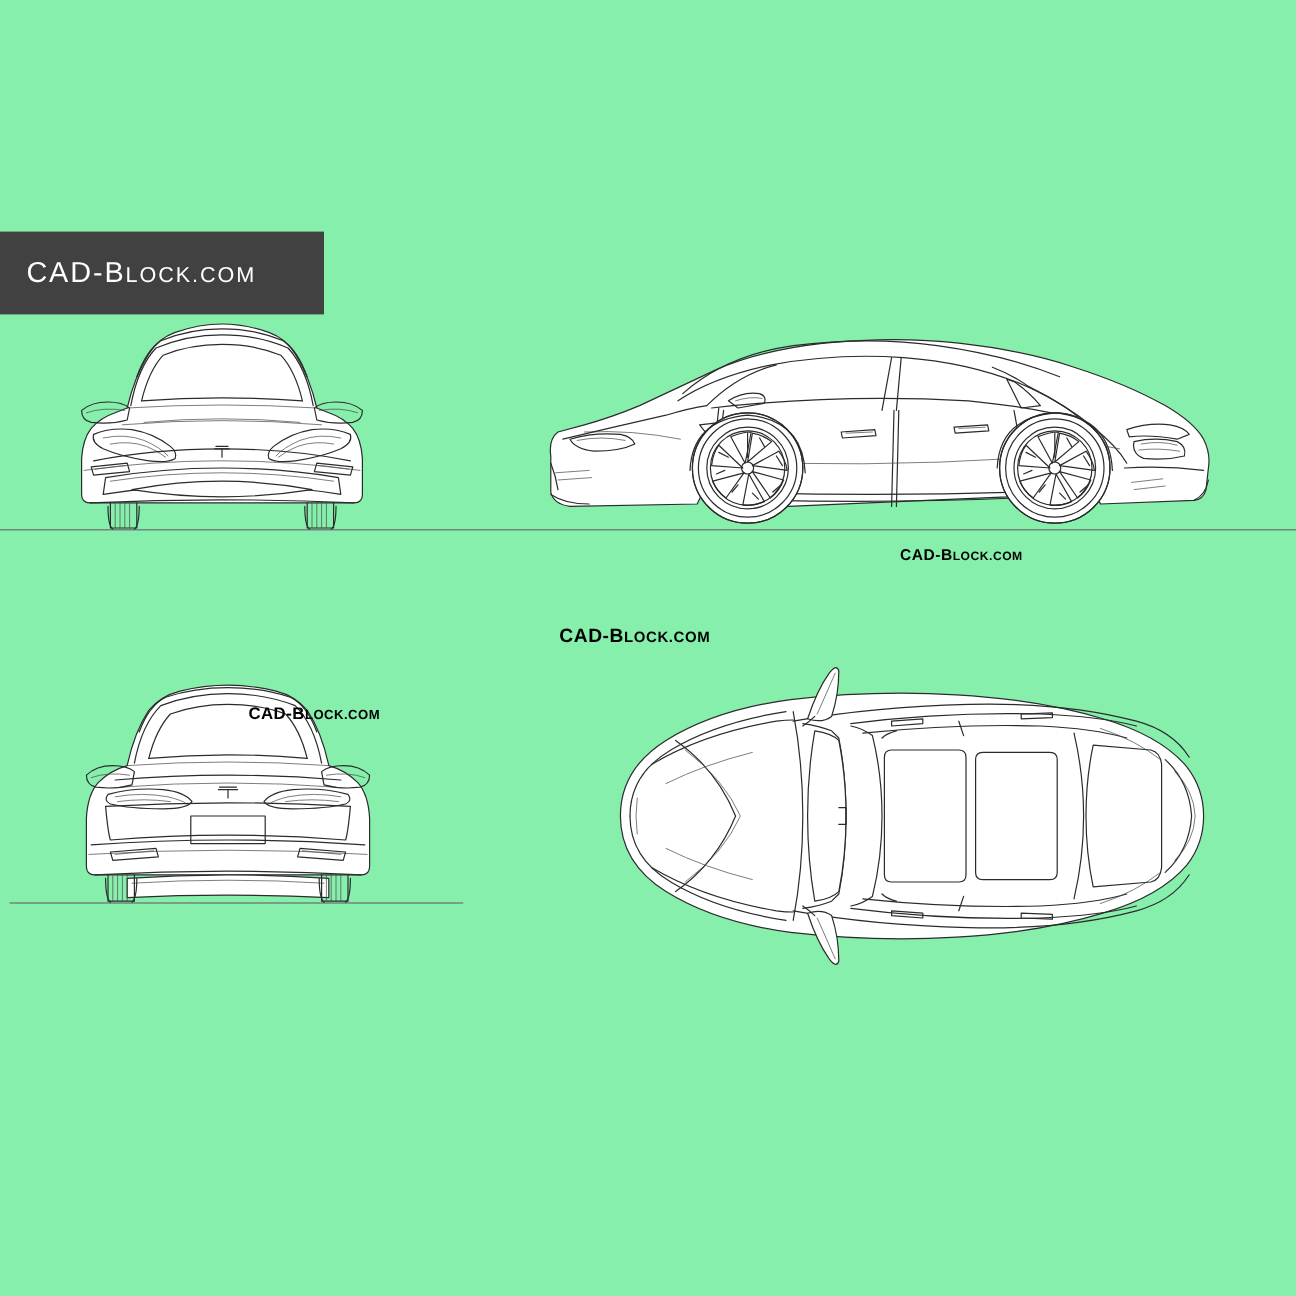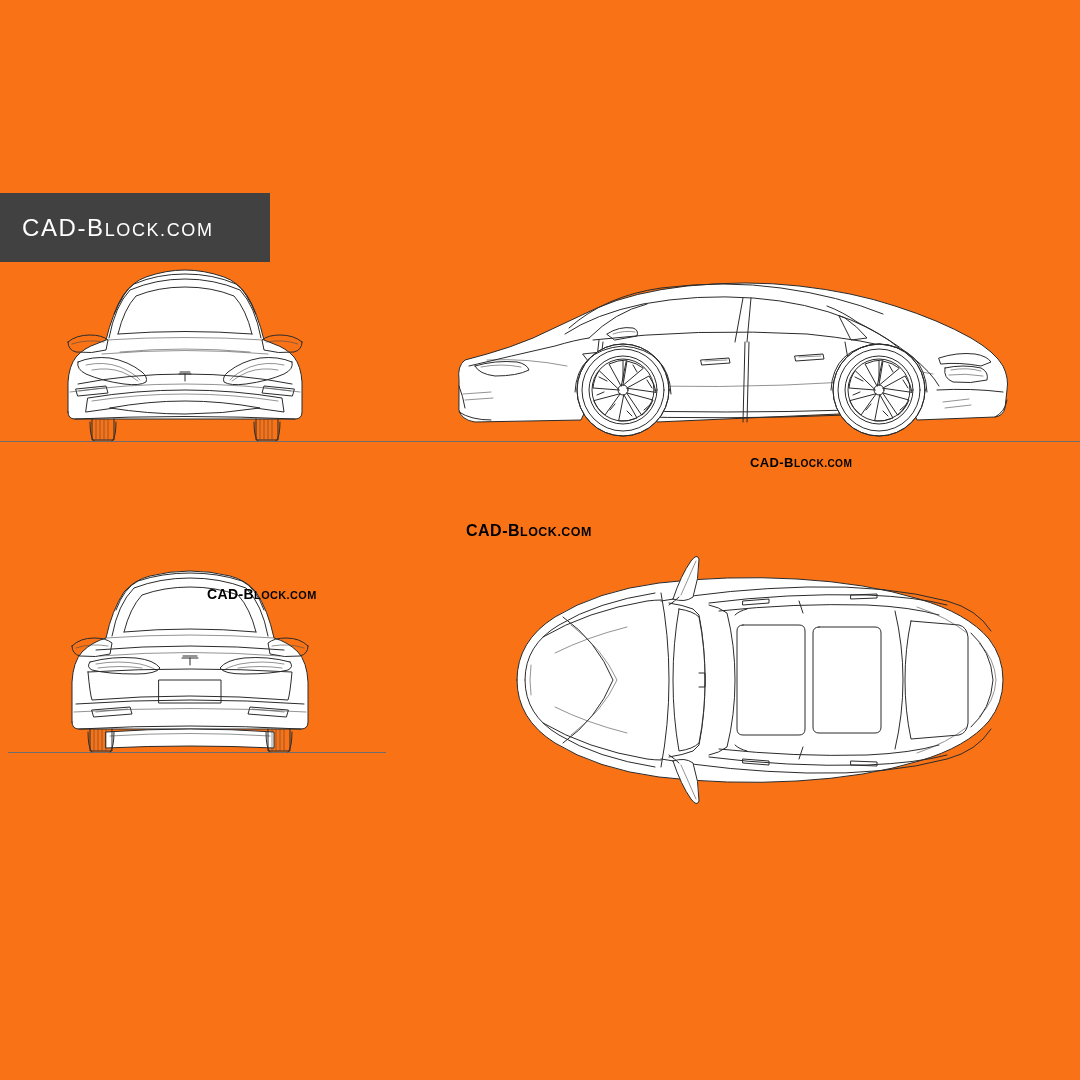--- a/index.html
+++ b/index.html
@@ -2,21 +2,21 @@
 <html><head>
 <meta charset="utf-8">
 <title>CAD Block Drawing</title>
 <style>
   html,body{margin:0;padding:0;background:#ffffff;}
   body{
     width:1080px;height:1080px;
     font-family:"Liberation Sans", sans-serif;
     overflow:hidden;position:relative;
   }
-  #sheet{position:relative;width:1080px;height:1080px;background:#f97316;}
+  #sheet{position:relative;width:1080px;height:1080px;background:#86efac;}
 
   
   .logo-banner{
     position:absolute;left:0;top:193px;width:270px;height:69px;
     background:#414141;display:flex;align-items:center;
   }
   .logo-text{
     color:#ffffff;font-size:24px;letter-spacing:1.6px;
     padding-left:22px;font-weight:500;white-space:nowrap;
     font-family:"Liberation Sans", sans-serif;

